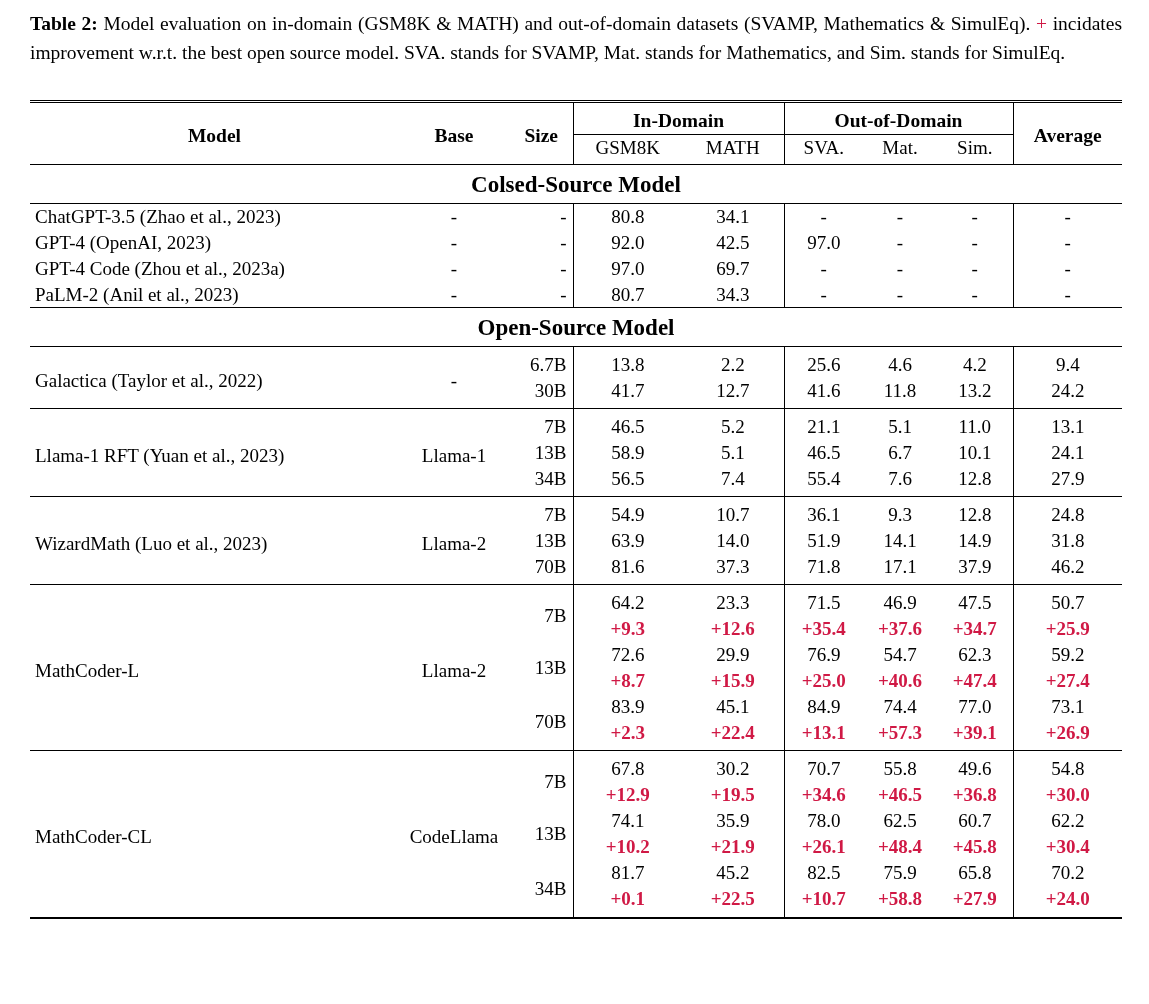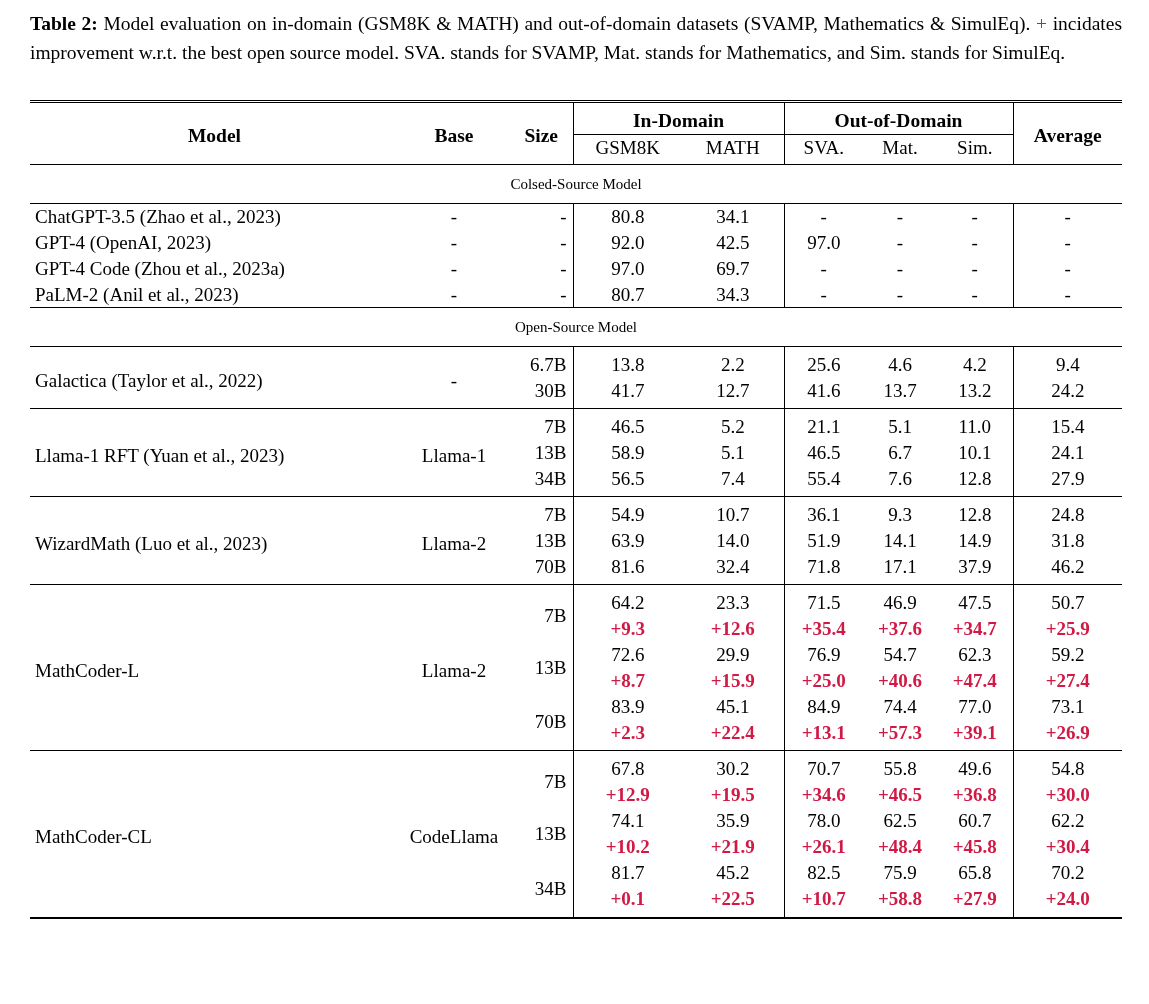--- a/index.html
+++ b/index.html
@@ -45,21 +45,21 @@
   th.center, td.center { text-align: center; }
 
   .vl { border-left: 1.4px solid #000; }
 
   td.model { text-align: left; padding-left: 5px; }
   td.base  { text-align: center; }
   td.size  { text-align: right; padding-right: 6px; }
   td.num   { text-align: center; }
 
   td.section-title {
-    text-align: center; font-weight: normal; font-size: 15px;
+    text-align: center; font-weight: bold; font-size: 23px;
     height: 39px;
     border-top: 1.8px solid #000;
     border-bottom: 1.8px solid #000;
   }
   tbody tr:first-child td.section-title { border-top: none; }
 
   tr.sep td { border-top: 1.5px solid #000; }
   tr.gs td { padding-top: 5px; height: 31px; }
   tr.ge td { padding-bottom: 5px; height: 31px; }
   tr.delta td { color: var(--red, #d01945); font-weight: bold; }
@@ -168,34 +168,34 @@
             <td class="num vl">25.6</td>
             <td class="num">4.6</td>
             <td class="num">4.2</td>
             <td class="num vl">9.4</td>
           </tr>
           <tr class="ge">
             <td class="size">30B</td>
             <td class="num vl">41.7</td>
             <td class="num">12.7</td>
             <td class="num vl">41.6</td>
-            <td class="num">13.7</td>
+            <td class="num">11.8</td>
             <td class="num">13.2</td>
             <td class="num vl">24.2</td>
           </tr>
           <tr class="sep gs">
             <td class="model" rowspan="3">Llama-1 RFT (Yuan et al., 2023)</td>
             <td class="base" rowspan="3">Llama-1</td>
             <td class="size">7B</td>
             <td class="num vl">46.5</td>
             <td class="num">5.2</td>
             <td class="num vl">21.1</td>
             <td class="num">5.1</td>
             <td class="num">11.0</td>
-            <td class="num vl">15.4</td>
+            <td class="num vl">13.1</td>
           </tr>
           <tr>
             <td class="size">13B</td>
             <td class="num vl">58.9</td>
             <td class="num">5.1</td>
             <td class="num vl">46.5</td>
             <td class="num">6.7</td>
             <td class="num">10.1</td>
             <td class="num vl">24.1</td>
           </tr>
@@ -224,21 +224,21 @@
             <td class="num vl">63.9</td>
             <td class="num">14.0</td>
             <td class="num vl">51.9</td>
             <td class="num">14.1</td>
             <td class="num">14.9</td>
             <td class="num vl">31.8</td>
           </tr>
           <tr class="ge">
             <td class="size">70B</td>
             <td class="num vl">81.6</td>
-            <td class="num">32.4</td>
+            <td class="num">37.3</td>
             <td class="num vl">71.8</td>
             <td class="num">17.1</td>
             <td class="num">37.9</td>
             <td class="num vl">46.2</td>
           </tr>
           <tr class="sep gs">
             <td class="model" rowspan="6">MathCoder-L</td>
             <td class="base" rowspan="6">Llama-2</td>
             <td class="size" rowspan="2">7B</td>
             <td class="num vl">64.2</td>

